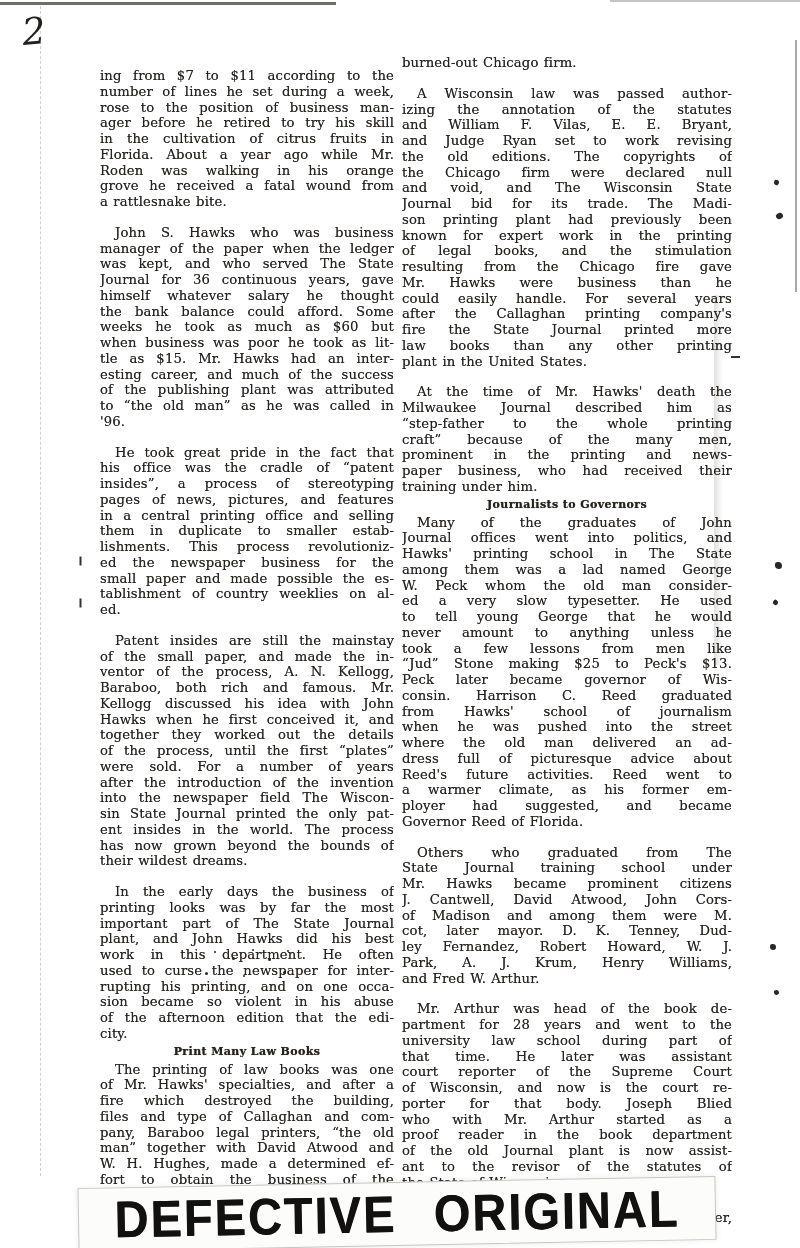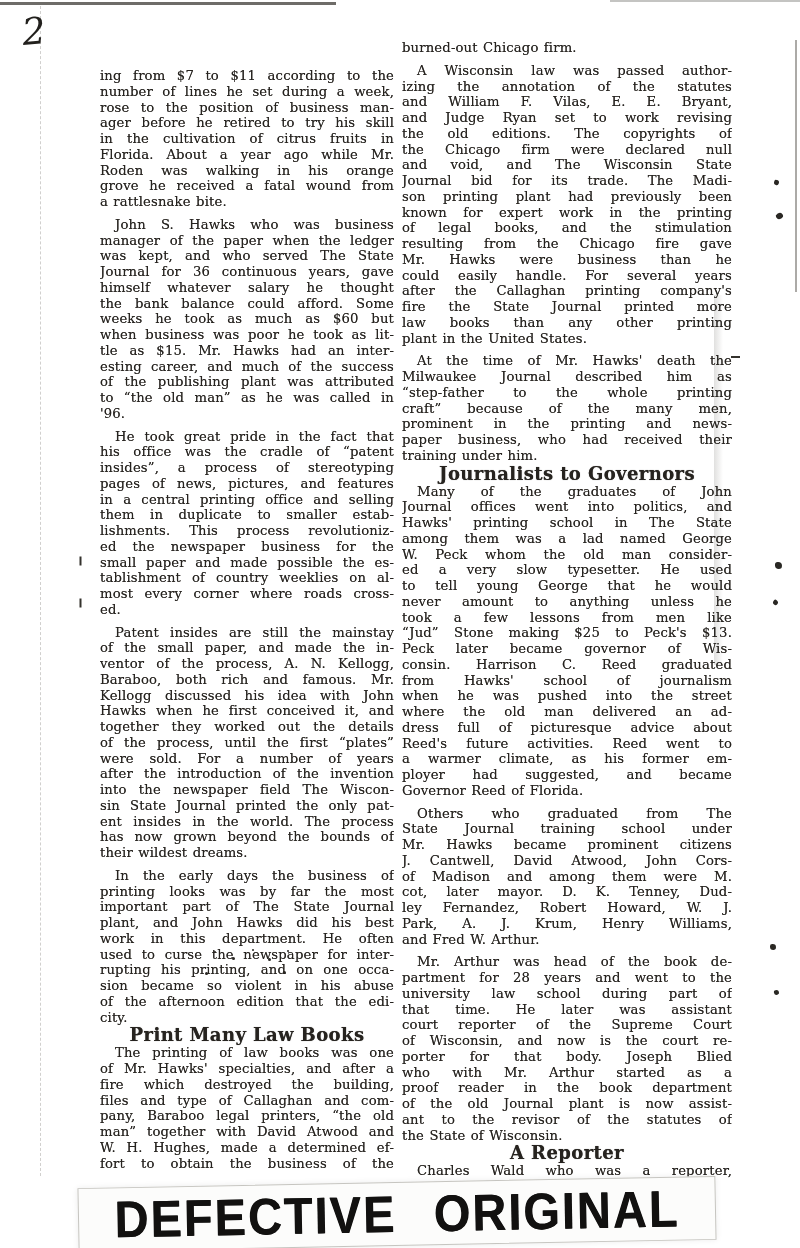--- a/index.html
+++ b/index.html
@@ -10,28 +10,28 @@
       linear-gradient(90deg,#ebebe8 0%,#f2f1ee 12%,#f3f2ef 70%,#ececе9 92%,#e7e7e4 100%),
       #f0efec;
     font-family:"DejaVu Serif", serif;
     color:#26231f;
   }
   .scan-page{position:absolute;inset:0;}
   
   .col{position:absolute;font-size:13.2px;line-height:15.75px;
        text-shadow:0 0 .6px rgba(45,42,38,.65);}
   .col-left{left:100px;top:68px;width:294px;}
-  .col-right{left:402px;top:40px;width:330px;}
+  .col-right{left:402px;top:55px;width:330px;}
   .para{margin:0;}
-  .para + .para{margin-top:7px;}
+  .para + .para{margin-top:15px;}
   .line{height:15.75px;overflow:hidden;text-align:justify;text-align-last:justify;
         word-spacing:1px;letter-spacing:.15px;}
   .line.indent{text-indent:15px;}
   .line.end{text-align-last:left;}
-  .heading{font-weight:bold;text-align:center;font-size:18px;height:17px;
+  .heading{font-weight:bold;text-align:center;font-size:11px;height:17px;
            letter-spacing:.4px;margin:2px 0 1px 0;text-shadow:0 0 .7px rgba(35,32,28,.8);}
   
   .page-number{position:absolute;left:22px;top:10px;font-size:37px;font-style:italic;
                font-family:"DejaVu Serif",serif;transform:rotate(-5deg);color:#22201d;}
   
   .stamp-box{position:absolute;left:78px;top:1182px;width:636px;height:62px;
              background:#fcfcfb;border:1px solid #c6c5c0;transform:rotate(-1.1deg);
              display:flex;align-items:center;justify-content:center;
              box-shadow:0 0 6px rgba(0,0,0,.08);}
   .stamp-text{font-family:"Liberation Sans",sans-serif;font-weight:bold;
@@ -113,21 +113,20 @@
         <div class="line indent">He took great pride in the fact that</div>
         <div class="line">his office was the cradle of “patent</div>
         <div class="line">insides”, a process of stereotyping</div>
         <div class="line">pages of news, pictures, and features</div>
         <div class="line">in a central printing office and selling</div>
         <div class="line">them in duplicate to smaller estab-</div>
         <div class="line">lishments.  This process revolutioniz-</div>
         <div class="line">ed the newspaper business for the</div>
         <div class="line">small paper and made possible the es-</div>
         <div class="line">tablishment of country weeklies on al-</div>
-        <div class="line">most every corner where roads cross-</div>
         <div class="line end">ed.</div>
       </div>
       <div class="para">
         <div class="line indent">Patent insides are still the mainstay</div>
         <div class="line">of the small paper, and made the in-</div>
         <div class="line">ventor of the process, A. N. Kellogg,</div>
         <div class="line">Baraboo, both rich and famous.  Mr.</div>
         <div class="line">Kellogg discussed his idea with John</div>
         <div class="line">Hawks when he first conceived it, and</div>
         <div class="line">together they worked out the details</div>

